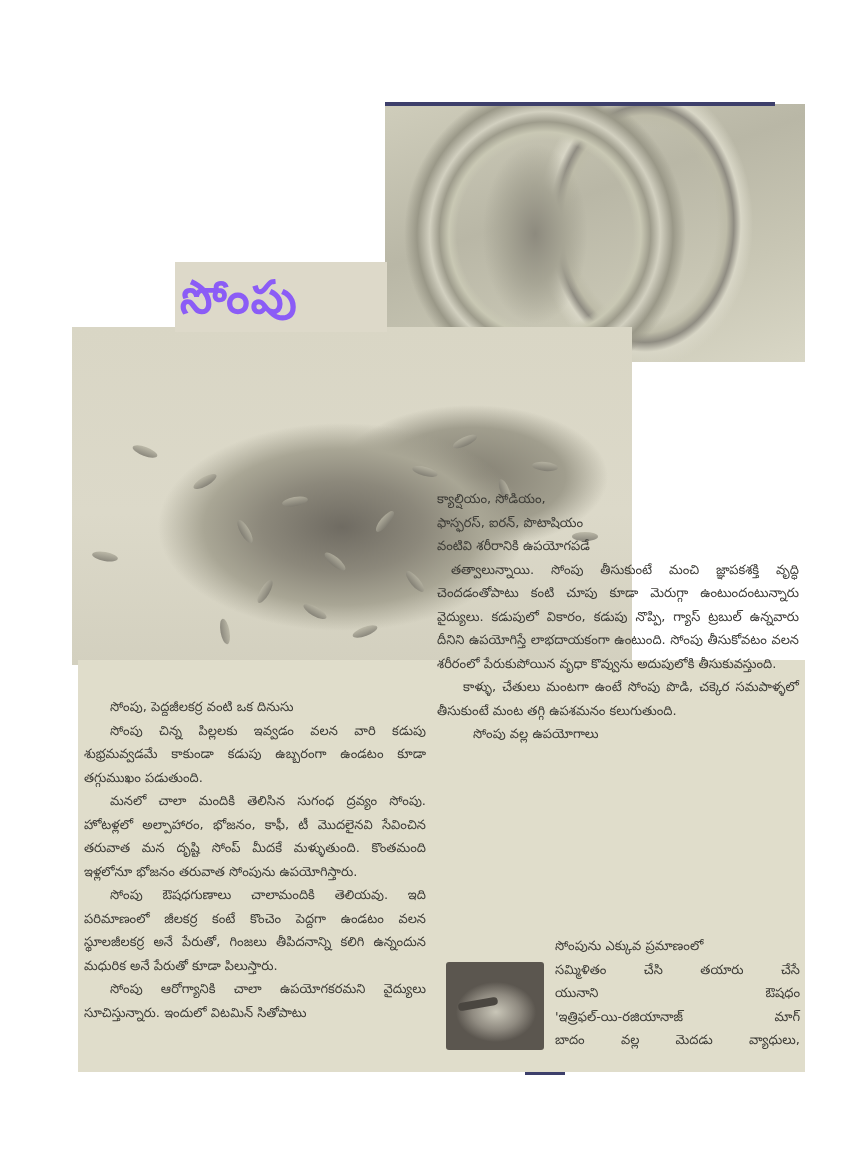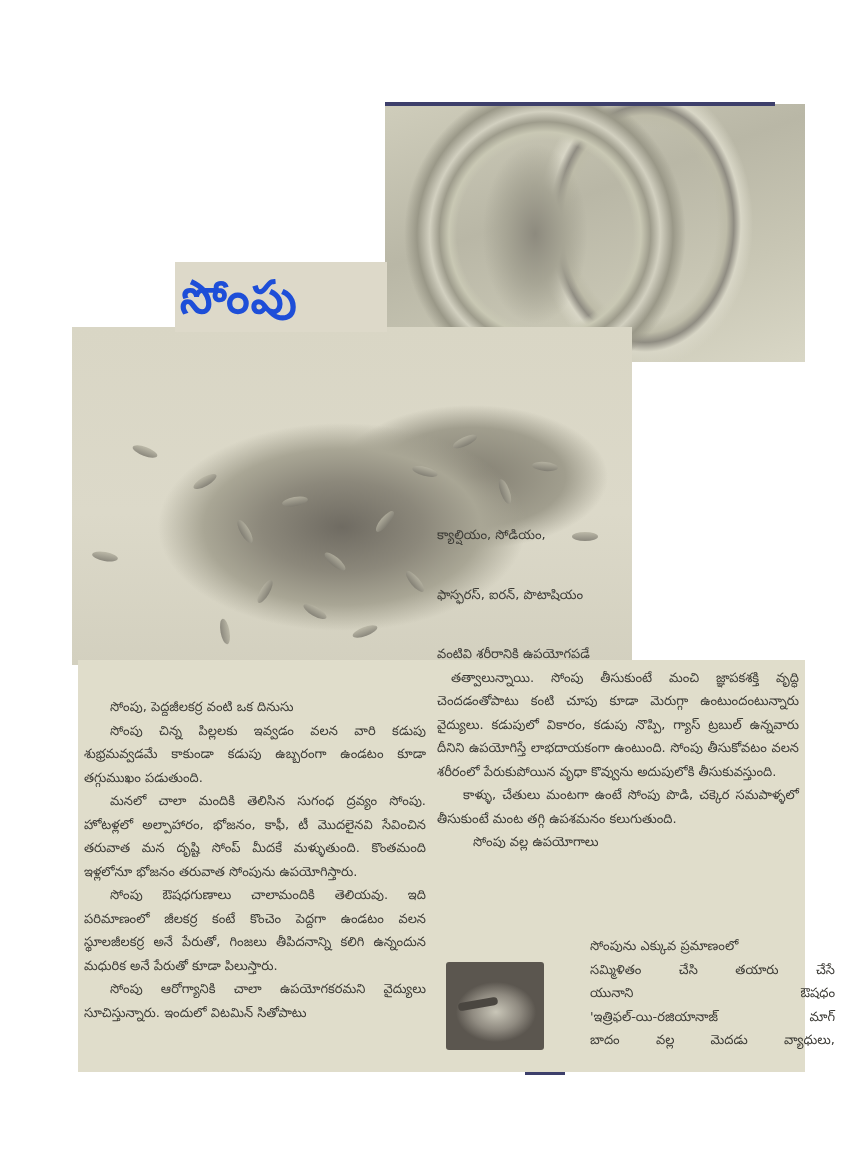--- a/index.html
+++ b/index.html
@@ -8,42 +8,42 @@
   .jar-photo { position:absolute; left:385px; top:104px; width:420px; height:258px; overflow:hidden;
     background:
       radial-gradient(ellipse 70px 120px at 150px 130px, #8d8a7e 0%, #a6a494 40%, transparent 75%),
       radial-gradient(ellipse 160px 170px at 160px 130px, transparent 55%, #c9c8b4 60%, #9e9c8c 66%, #d2d0c0 72%, #9a9888 80%, transparent 88%),
       radial-gradient(ellipse 120px 160px at 260px 120px, transparent 60%, #bdbba8 68%, #8f8c82 74%, #d8d6c6 80%, transparent 90%),
       linear-gradient(160deg, #cfcdbb 0%, #b9b7a6 40%, #c8c6b4 70%, #d9d7c6 100%);
   }
   .jar-topline { position:absolute; left:385px; top:102px; width:390px; height:4px; background:#3d3f6b; }
   .title-block { position:absolute; left:175px; top:262px; width:212px; height:70px; background:#ddd9c9; }
   .title { position:absolute; left:180px; top:262px; font-family:"DejaVu Sans", sans-serif; font-weight:bold;
-           font-size:46px; color:#1d4ed8; line-height:70px; letter-spacing:1px; }
+           font-size:46px; color:#8b5cf6; line-height:70px; letter-spacing:1px; }
   .seeds-photo { position:absolute; left:72px; top:327px; width:560px; height:338px; overflow:hidden;
     background:
       radial-gradient(ellipse 230px 130px at 270px 200px, #6f6b62 0%, #8c887b 35%, #a9a695 60%, transparent 80%),
       radial-gradient(ellipse 170px 90px at 400px 150px, #837f72 0%, #a19e8e 55%, transparent 80%),
       linear-gradient(180deg, #d9d6c5 0%, #dcd9c9 55%, #d3d0bf 100%);
   }
   .seed { position:absolute; width:26px; height:9px; border-radius:50%;
           background:linear-gradient(180deg,#b7b4a3,#7d7a70); opacity:.85; }
   .text-area { position:absolute; left:78px; top:660px; width:727px; height:412px; background:#e0ddcb; }
   .col { position:absolute; font-family:"DejaVu Sans", sans-serif; font-size:13px; color:#3b3a35; line-height:23.5px; }
   .col p { margin:0; text-align:justify; text-align-last:left; }
   .col .ind { text-indent:26px; }
   .left-col { left:84px; top:695px; width:342px; }
   .right-col { left:437px; top:487px; width:362px; }
-  .right-col .ra { text-align:right;margin-top:36px; }
+  .right-col .ra { text-align:right; }
   .subhead { font-weight:normal; padding-left:36px; }
   .thumb { position:absolute; left:446px; top:962px; width:98px; height:88px;
     background:radial-gradient(ellipse 40px 30px at 50px 50px, #c9c6b8, #8f8a80 60%, #5b564f 100%);
     border-radius:3px; }
   .thumb-spoon { position:absolute; left:458px; top:1000px; width:40px; height:8px; background:#4a4640; border-radius:4px; transform:rotate(-10deg); }
-  .thumb-text-wrap { position:absolute; left:555px; top:932px; width:245px;margin-left:35px; }
+  .thumb-text-wrap { position:absolute; left:555px; top:932px; width:245px; }
   .bottom-mark { position:absolute; left:525px; top:1072px; width:40px; height:3px; background:#3d3f6b; }
 </style>
 </head>
 <body>
 
 <div class="jar-photo"></div>
 <div class="jar-topline"></div>
 
 <div class="seeds-photo">
   <div class="seed" style="left:60px;top:120px;transform:rotate(20deg)"></div>

